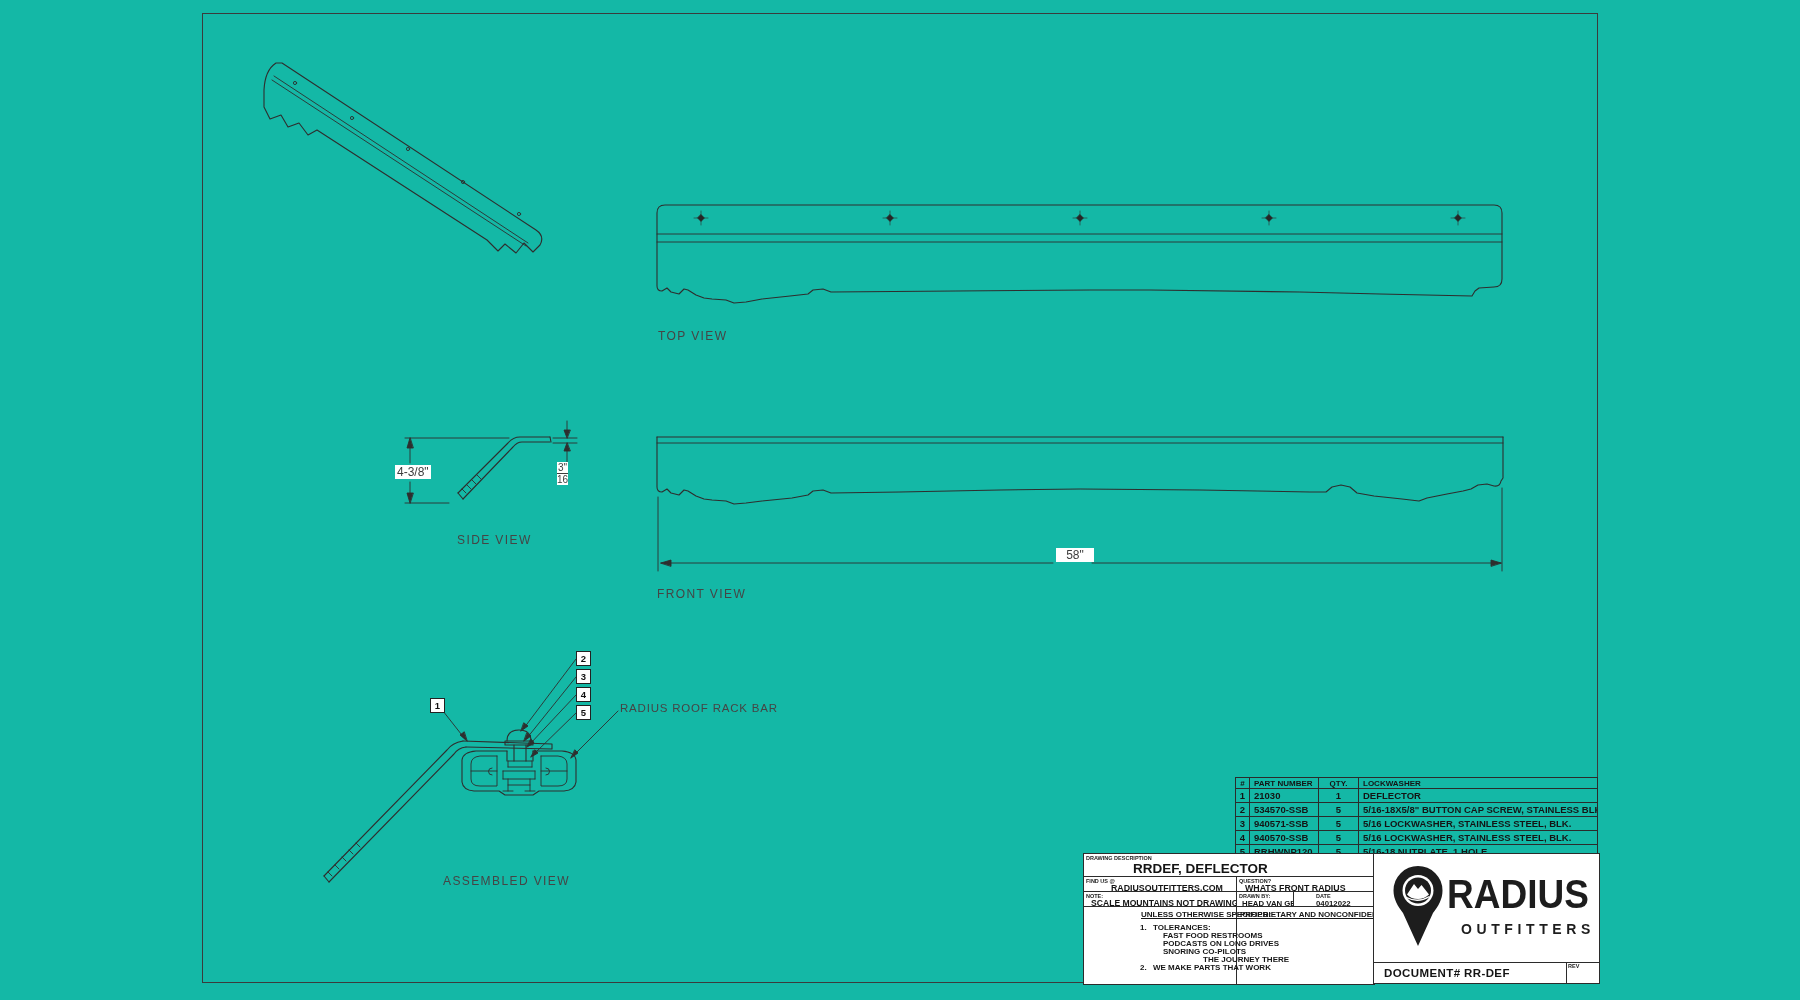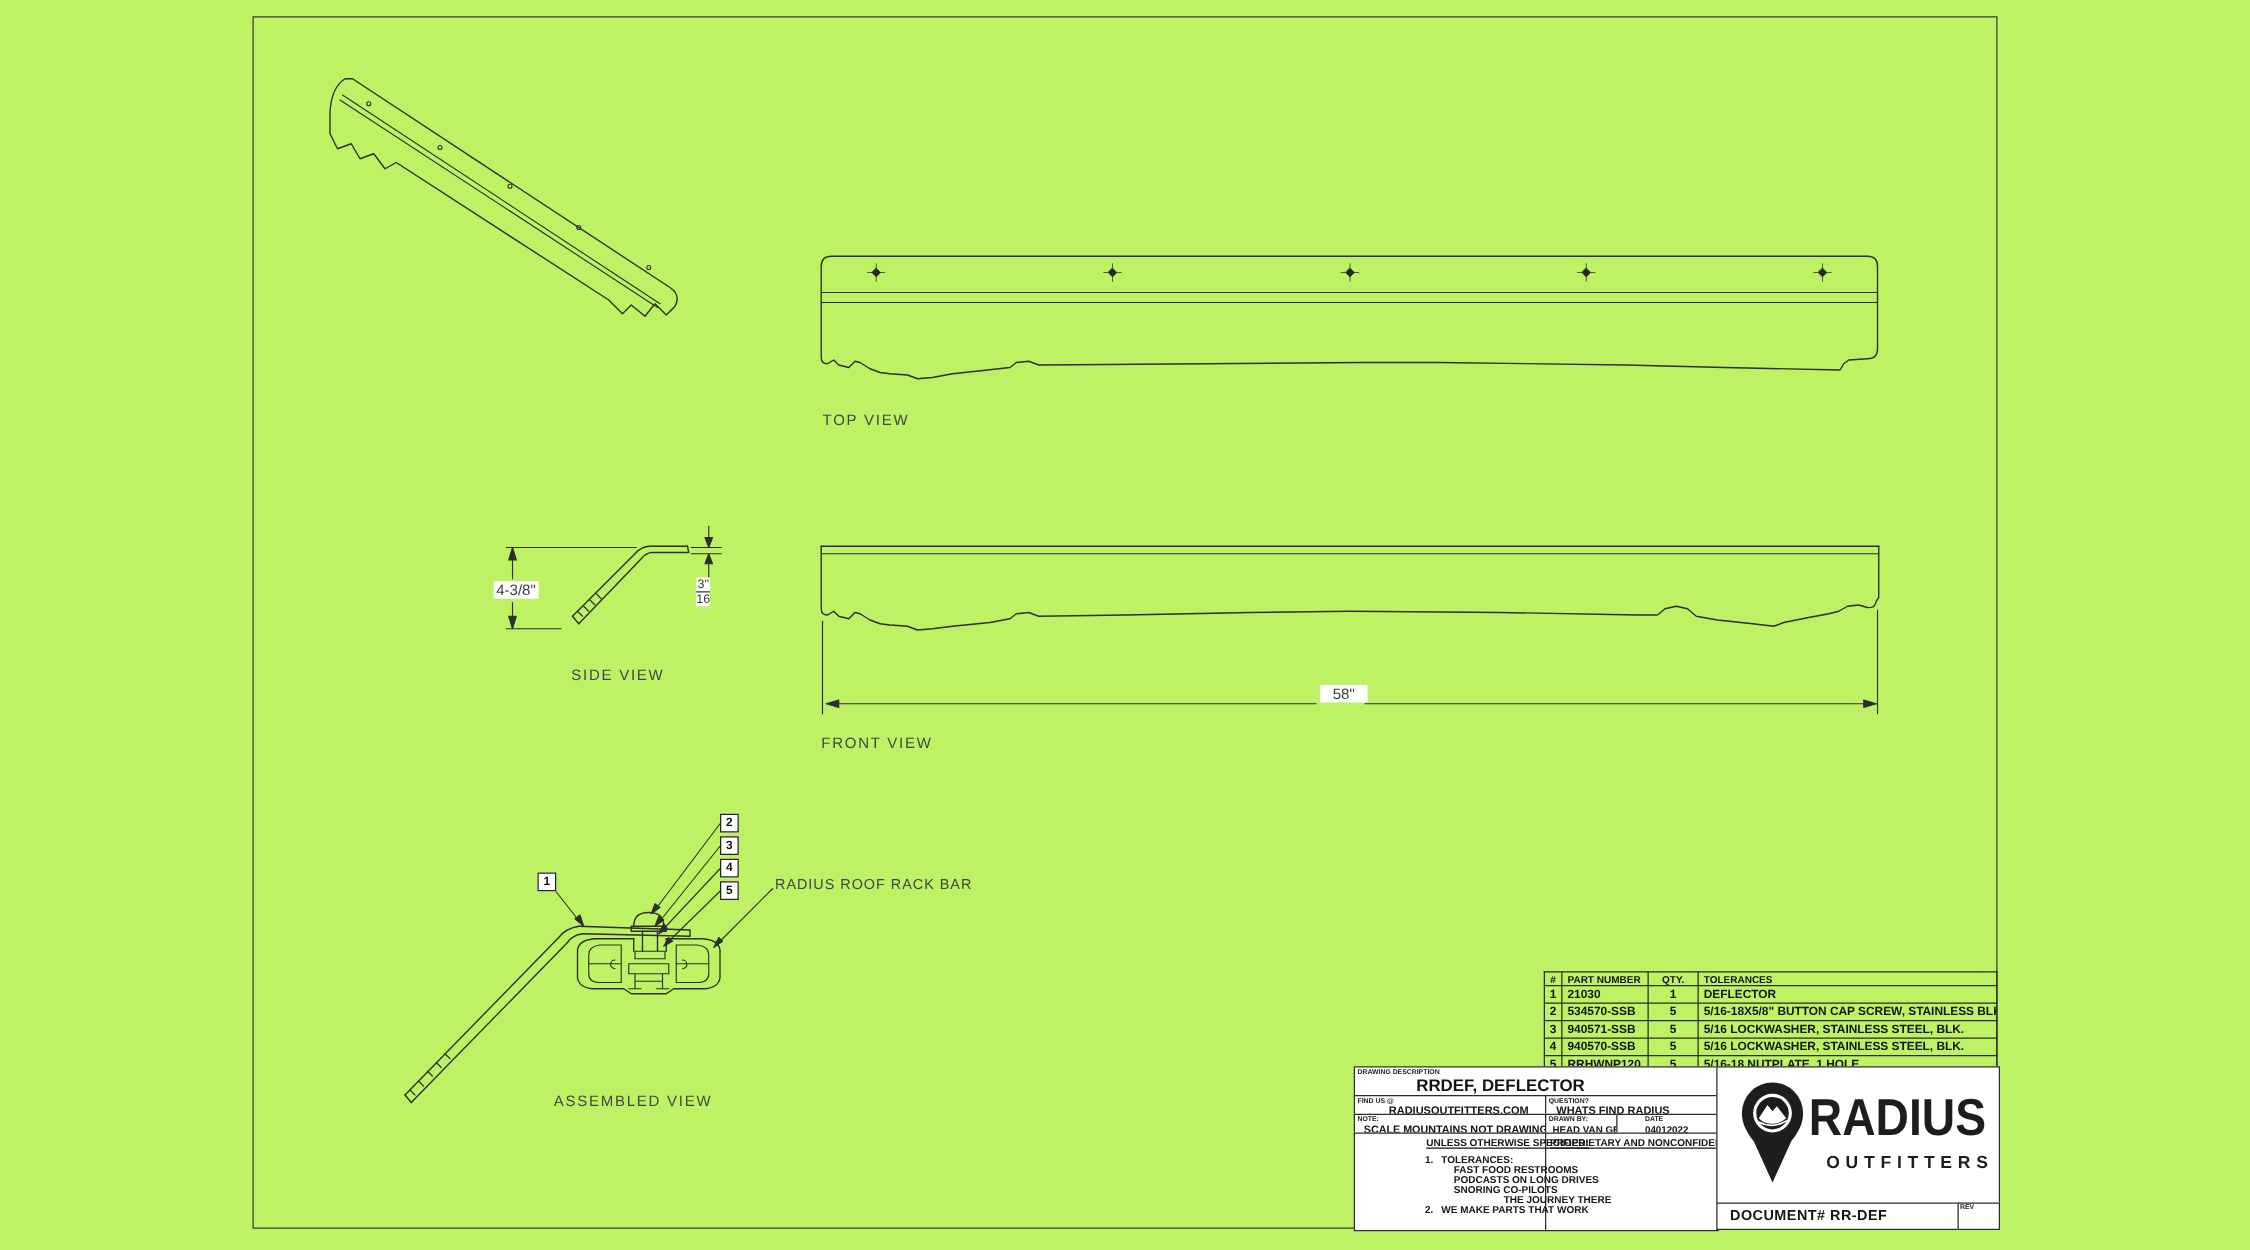--- a/index.html
+++ b/index.html
@@ -1,16 +1,16 @@
 <!DOCTYPE html>
 <html><head>
 <meta charset="utf-8">
 <style>
   html,body{margin:0;padding:0;background:#fff;}
-  #canvas{position:relative;width:1800px;height:1000px;background:#bef264;overflow:hidden;
+  #canvas{position:relative;width:1800px;height:1000px;background:#14b8a6;overflow:hidden;
           font-family:"Liberation Sans",sans-serif;color:#1a1a1a;}
   #sheet-border{position:absolute;left:202px;top:13px;width:1394px;height:968px;
                 border:1.6px solid #3b3b3b;}
   svg.linework{position:absolute;left:0;top:0;}
   .lbl{position:absolute;font-size:12px;letter-spacing:1.4px;color:#454545;white-space:nowrap;}
   .dim{position:absolute;font-size:12px;color:#3d3d3d;white-space:nowrap;background:#fff;padding:0 2px;}
   .frac{position:absolute;left:557px;top:462px;text-align:center;font-size:10px;color:#3d3d3d;line-height:11px;background:#fff;}
   .frac b{display:block;font-weight:400;border-bottom:1px solid #3d3d3d;padding:0 1px;}
   .frac i{display:block;font-style:normal;}
   .callout{position:absolute;width:13px;height:13px;border:1.3px solid #222;background:#fff;
@@ -191,21 +191,21 @@
         <col style="width:14px">
         <col style="width:69px">
         <col style="width:40px">
         <col>
       </colgroup>
     <thead>
       <tr>
         <th class="c">#</th>
         <th>PART NUMBER</th>
         <th class="c">QTY.</th>
-        <th>TOLERANCES</th>
+        <th>LOCKWASHER</th>
       </tr>
     </thead>
     <tbody>
       <tr>
         <td class="c">1</td>
         <td>21030</td>
         <td class="c">1</td>
         <td>DEFLECTOR</td>
       </tr>
       <tr>
@@ -238,21 +238,21 @@
   <div class="tb" style="left:1083px;top:853px;width:290px;height:23px;">
     <span class="mini">DRAWING DESCRIPTION</span>
     <span class="val" style="left:18px;top:7px;font-size:13.5px;padding-left:31px;">RRDEF, DEFLECTOR</span>
   </div>
   <div class="tb" style="left:1083px;top:876px;width:153px;height:15px;">
     <span class="mini">FIND US @</span>
     <span class="val" style="left:27px;top:6px;font-size:8.8px;">RADIUSOUTFITTERS.COM</span>
   </div>
   <div class="tb" style="left:1236px;top:876px;width:137px;height:15px;">
     <span class="mini">QUESTION?</span>
-    <span class="val" style="left:8px;top:6px;font-size:8.8px;">WHATS FIND RADIUS</span>
+    <span class="val" style="left:8px;top:6px;font-size:8.8px;">WHATS FRONT RADIUS</span>
   </div>
   <div class="tb" style="left:1083px;top:891px;width:153px;height:15px;">
     <span class="mini">NOTE:</span>
     <span class="val" style="left:7px;top:6px;font-size:8.6px;">SCALE MOUNTAINS NOT DRAWINGS</span>
   </div>
   <div class="tb" style="left:1236px;top:891px;width:57px;height:15px;">
     <span class="mini">DRAWN BY:</span>
     <span class="val" style="left:5px;top:7px;font-size:7.8px;">HEAD VAN GEEK</span>
   </div>
   <div class="tb" style="left:1293px;top:891px;width:80px;height:15px;">

